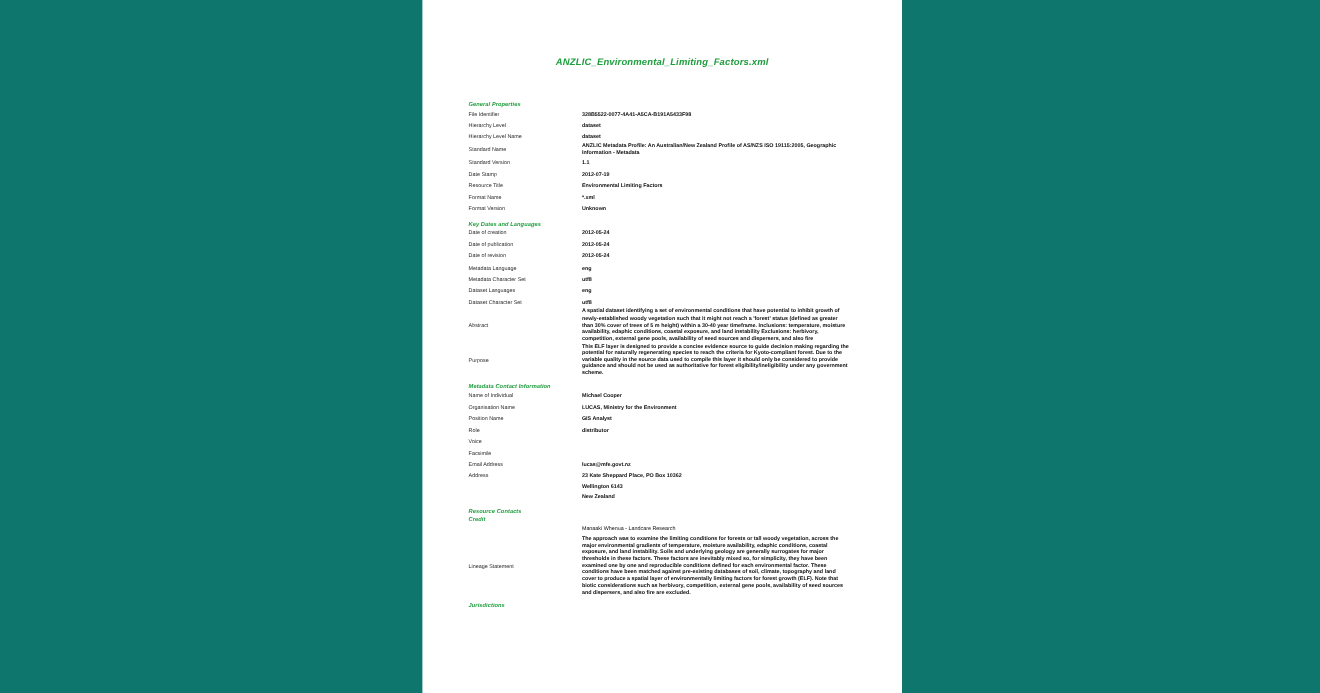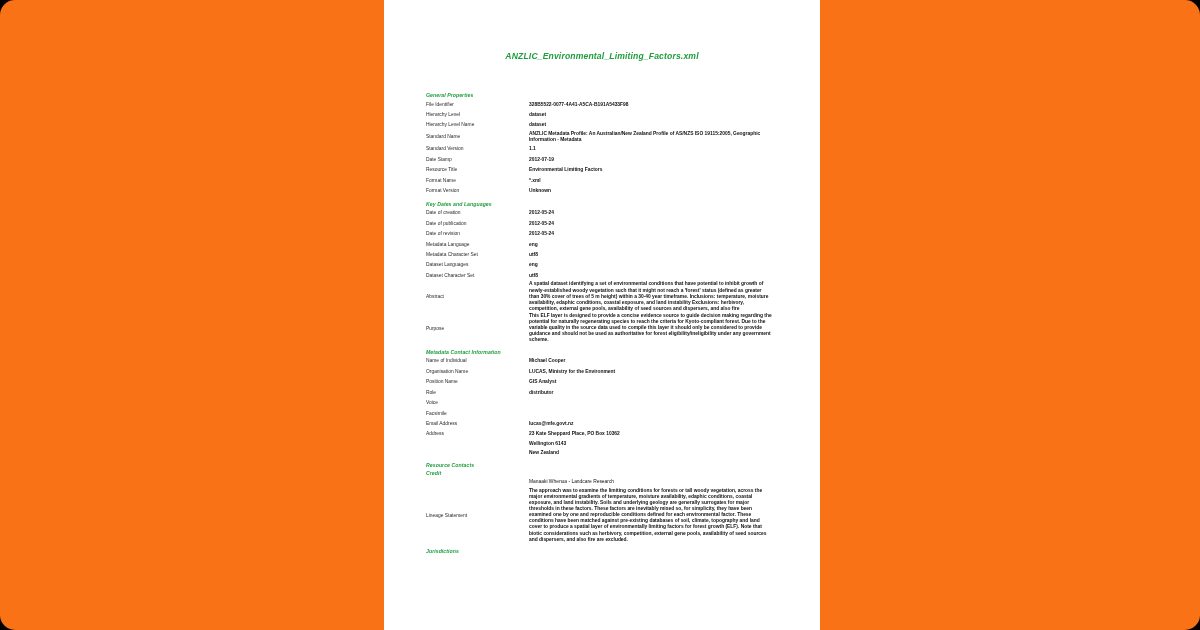--- a/index.html
+++ b/index.html
@@ -10,22 +10,21 @@
     height: 630px;
     overflow: hidden;
   }
   body {
     font-family: "Liberation Sans", sans-serif;
   }
   .viewport {
     position: relative;
     width: 1200px;
     height: 630px;
-    background: #f97316;
-    border-radius: 15px;
+    background: #0f766e;
   }
   .page {
     position: absolute;
     left: 384px;
     top: 0;
     width: 436px;
     height: 630px;
     background: #ffffff;
     overflow: hidden;
   }

